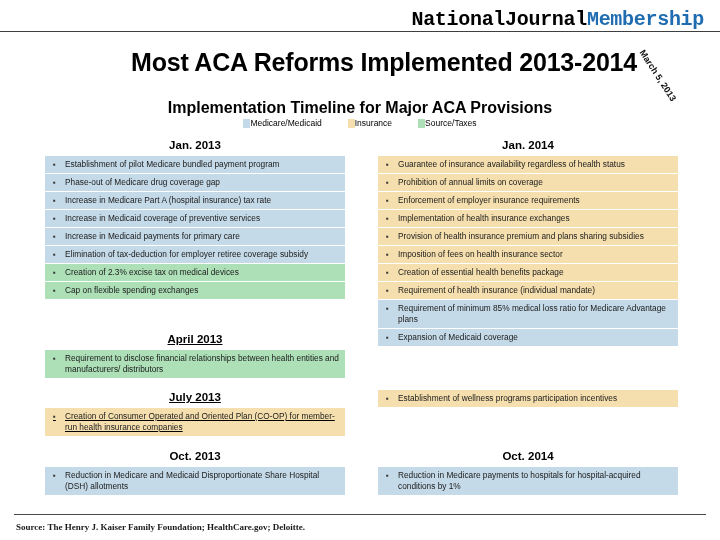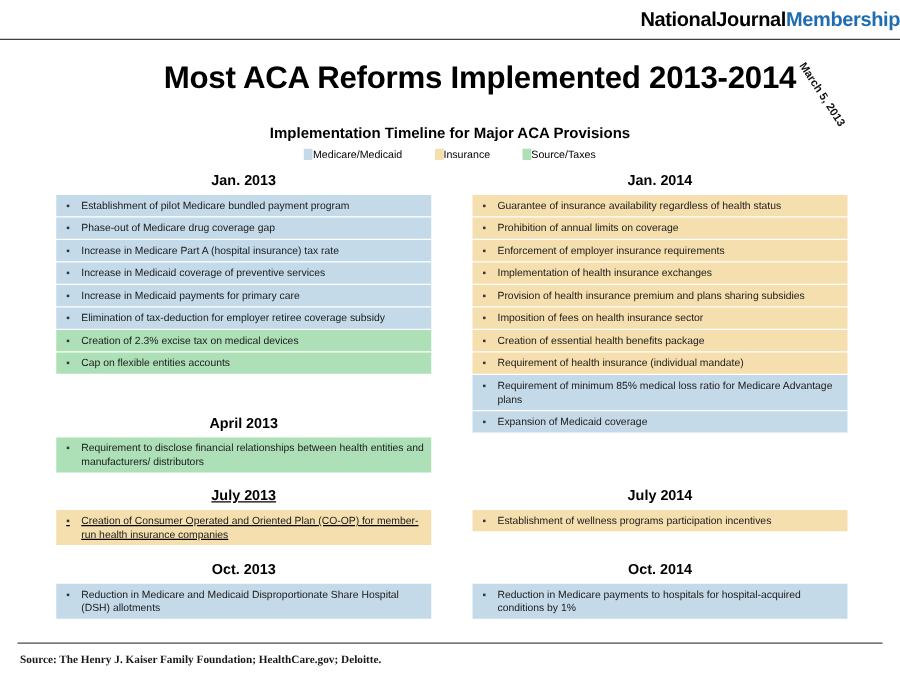--- a/index.html
+++ b/index.html
@@ -13,24 +13,24 @@
     font-family: "Liberation Sans", sans-serif;
     color: #000000;
     overflow: hidden;
     position: relative;
   }
 
   
   .brand {
     position: absolute;
     top: 8px;
-    right: 0;
-    font-family: Liberation Sans, sans-serif;
-    font-weight: bold;
-    font-size: 16px;
+    right: 16px;
+    font-family: Liberation Mono, monospace;
+    font-weight: bold;
+    font-size: 20px;
     letter-spacing: -0.3px;
     white-space: nowrap;
   }
   .brand .brand-black { color: #000000; }
   .brand .brand-blue  { color: #1f6cb0; }
 
   .header-rule {
     position: absolute;
     left: 0;
     right: 0;
@@ -73,21 +73,21 @@
     letter-spacing: -0.2px;
     color: #000000;
     padding-left: 48px;
   }
   .subtitle {
     position: absolute;
     left: 0;
     right: 0;
     top: 99px;
     text-align: center;
-    font-size: 12px;
+    font-size: 16px;
     font-weight: bold;
     color: #000000;
   }
 
   
   .legend {
     position: absolute;
     left: 0;
     right: 0;
     top: 118px;
@@ -241,26 +241,26 @@
           <div class="row c-medicare">
             <span class="bullet">▪</span>
             <span class="row-text">Elimination of tax-deduction for employer retiree coverage subsidy</span>
           </div>
           <div class="row c-finance">
             <span class="bullet">▪</span>
             <span class="row-text">Creation of 2.3% excise tax on medical devices</span>
           </div>
           <div class="row c-finance">
             <span class="bullet">▪</span>
-            <span class="row-text">Cap on flexible entities accounts</span>
+            <span class="row-text">Cap on flexible spending exchanges</span>
           </div>
         </div>
       </div>
       <div style="position: absolute; left: 0px; right: 0px; top: 194px;">
-        <div class="group-title" style="margin-top: 0px;">April 2013</div>
+        <div class="group-title" style="margin-top: 0px; text-decoration: underline;">April 2013</div>
         <div class="rows">
           <div class="row c-finance">
             <span class="bullet">▪</span>
             <span class="row-text">Requirement to disclose financial relationships between health entities and manufacturers/ distributors</span>
           </div>
         </div>
       </div>
       <div style="position: absolute; left: 0px; right: 0px; top: 252px; text-decoration: underline;">
         <div class="group-title" style="margin-top: 0px;">July 2013</div>
         <div class="rows">
@@ -320,21 +320,20 @@
             <span class="bullet">▪</span>
             <span class="row-text">Requirement of minimum 85% medical loss ratio for Medicare Advantage plans</span>
           </div>
           <div class="row c-medicare">
             <span class="bullet">▪</span>
             <span class="row-text">Expansion of Medicaid coverage</span>
           </div>
         </div>
       </div>
       <div style="position: absolute; left: 0px; right: 0px; top: 252px;">
-        <div class="group-title" style="margin-top: 0px;">July 2014</div>
         <div class="rows">
           <div class="row c-insurance">
             <span class="bullet">▪</span>
             <span class="row-text">Establishment of wellness programs participation incentives</span>
           </div>
         </div>
       </div>
       <div style="position: absolute; left: 0px; right: 0px; top: 311px;">
         <div class="group-title" style="margin-top: 0px;">Oct. 2014</div>
         <div class="rows">

